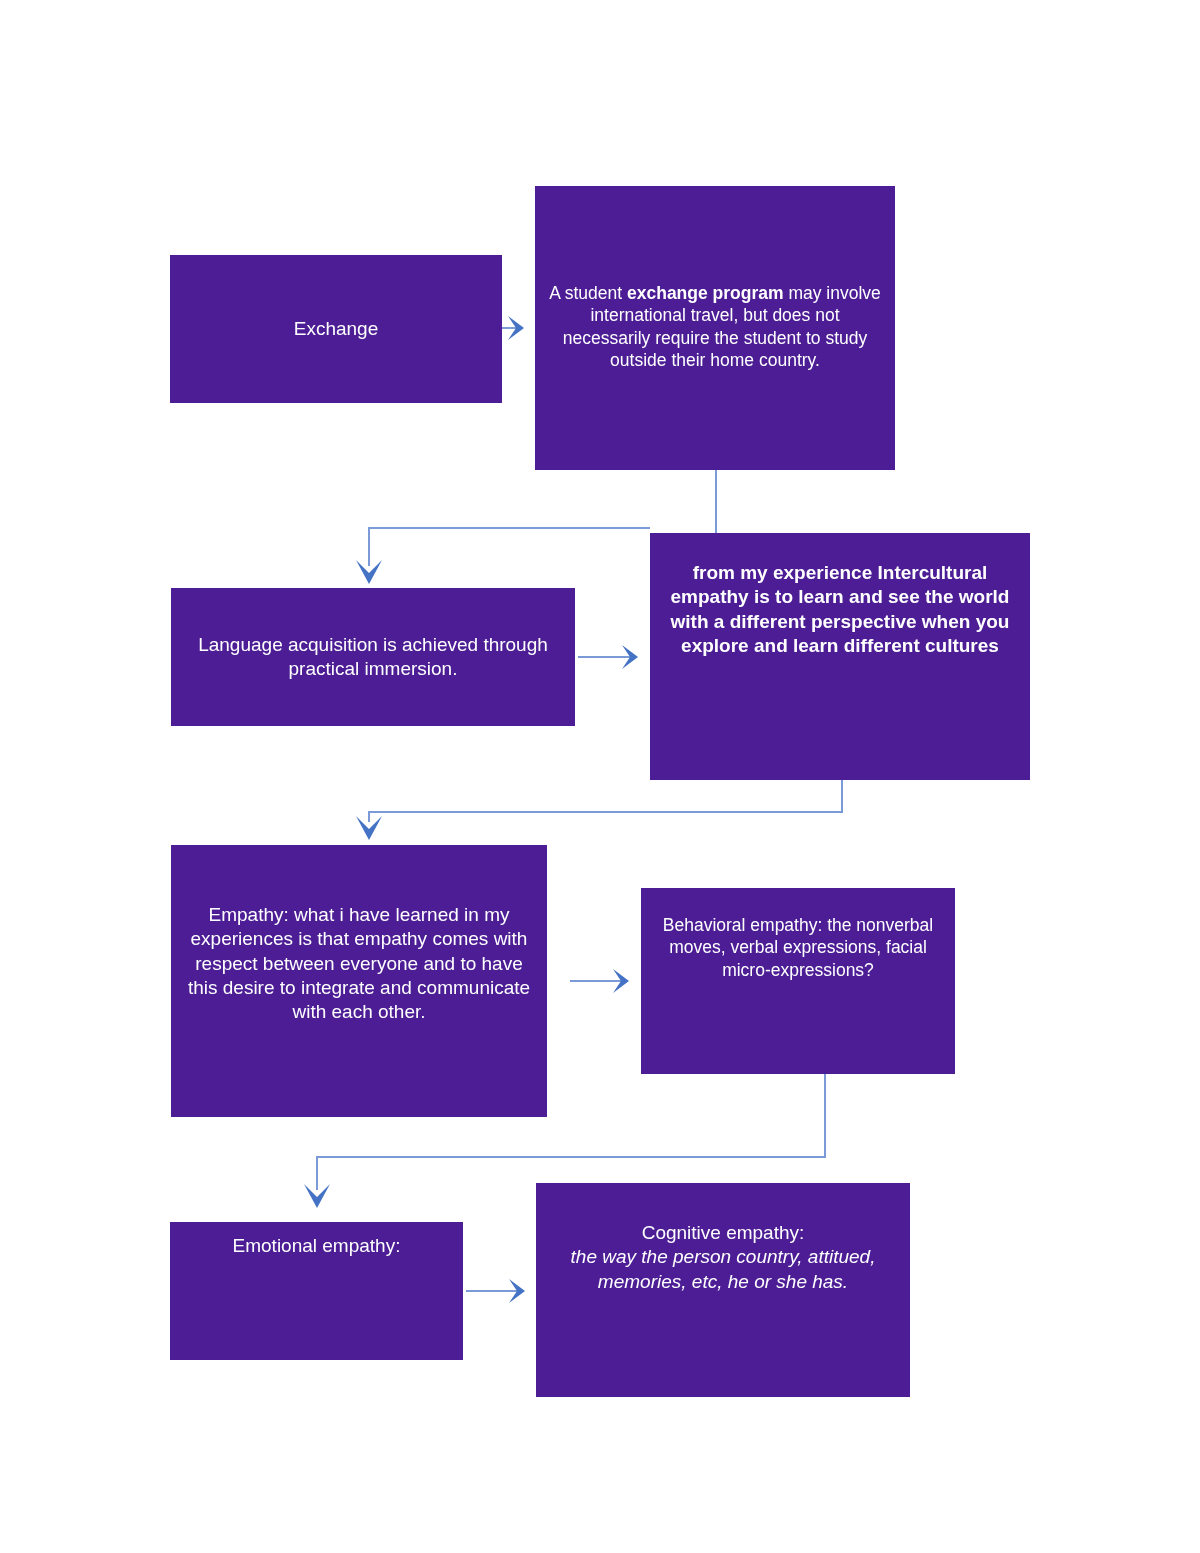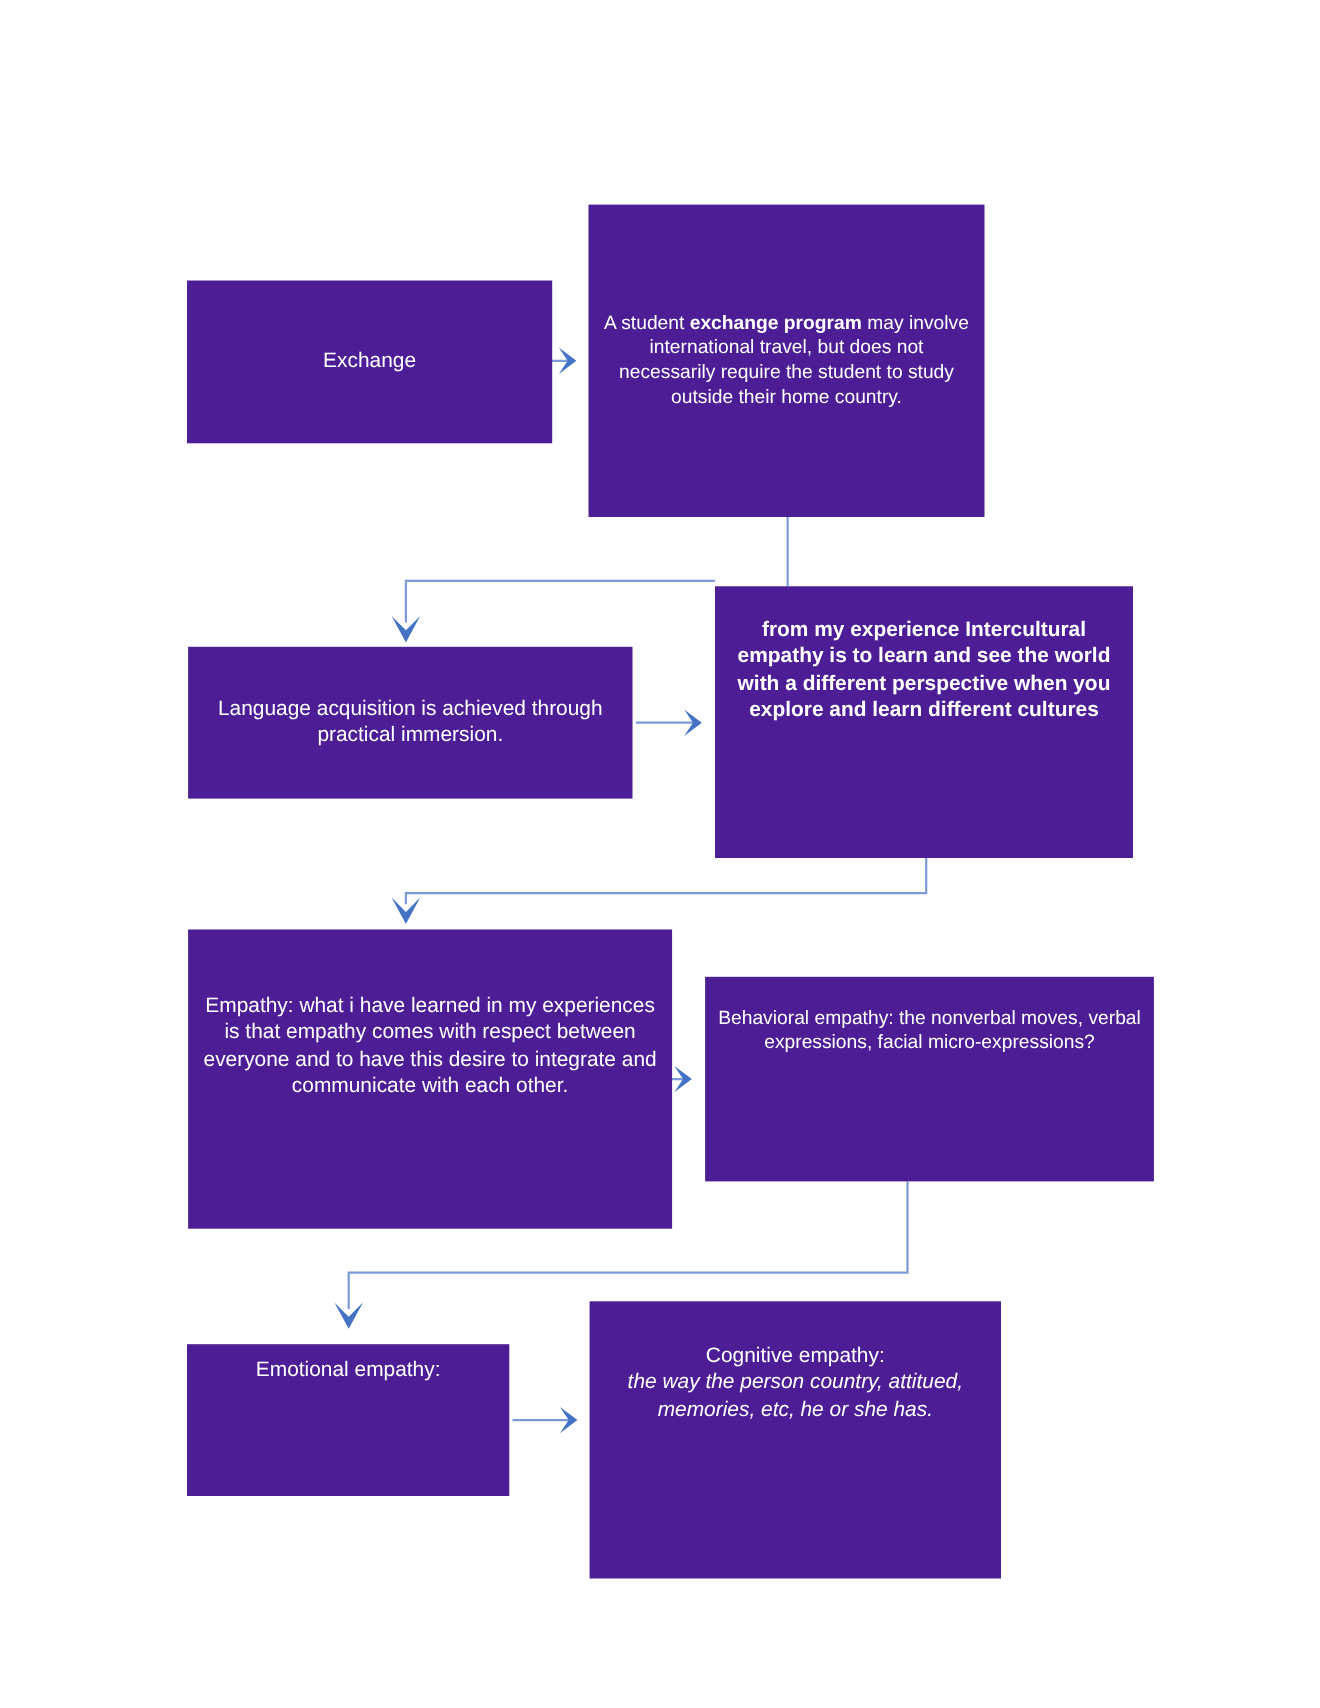--- a/index.html
+++ b/index.html
@@ -39,24 +39,24 @@
 
   
   .align-top    { align-items: flex-start; }
   .align-center { align-items: center; }
 
   
   #n-exchange      { left: 170px; top: 255px;  width: 332px; height: 148px; font-size: 19px; }
   #n-program       { left: 535px; top: 186px;  width: 360px; height: 284px; font-size: 17.5px; padding-top: 96px; }
   #n-language      { left: 171px; top: 588px;  width: 404px; height: 138px; font-size: 19px; }
   #n-intercultural { left: 650px; top: 533px;  width: 380px; height: 247px; font-size: 19px; font-weight: 700; padding-top: 28px; }
-  #n-empathy       { left: 171px; top: 845px;  width: 440px; height: 272px; font-size: 19px; padding-top: 58px; }
-  #n-behavioral    { left: 641px; top: 888px;  width: 408px; height: 186px; font-size: 17.5px; padding-top: 26px; text-align: center; }
+  #n-empathy       { left: 171px; top: 845px;  width: 376px; height: 272px; font-size: 19px; padding-top: 58px; }
+  #n-behavioral    { left: 641px; top: 888px;  width: 314px; height: 186px; font-size: 17.5px; padding-top: 26px; text-align: center; }
   #n-emotional     { left: 170px; top: 1222px; width: 293px; height: 138px; font-size: 19px; padding-top: 12px; }
-  #n-cognitive     { left: 536px; top: 1183px; width: 374px; height: 252px; font-size: 19px; padding-top: 38px; }
+  #n-cognitive     { left: 536px; top: 1183px; width: 374px; height: 214px; font-size: 19px; padding-top: 38px; }
 
   #connectors {
     position: absolute;
     left: 0; top: 0;
     width: 1200px;
     height: 1553px;
     pointer-events: none;
   }
 </style>
 </head>

